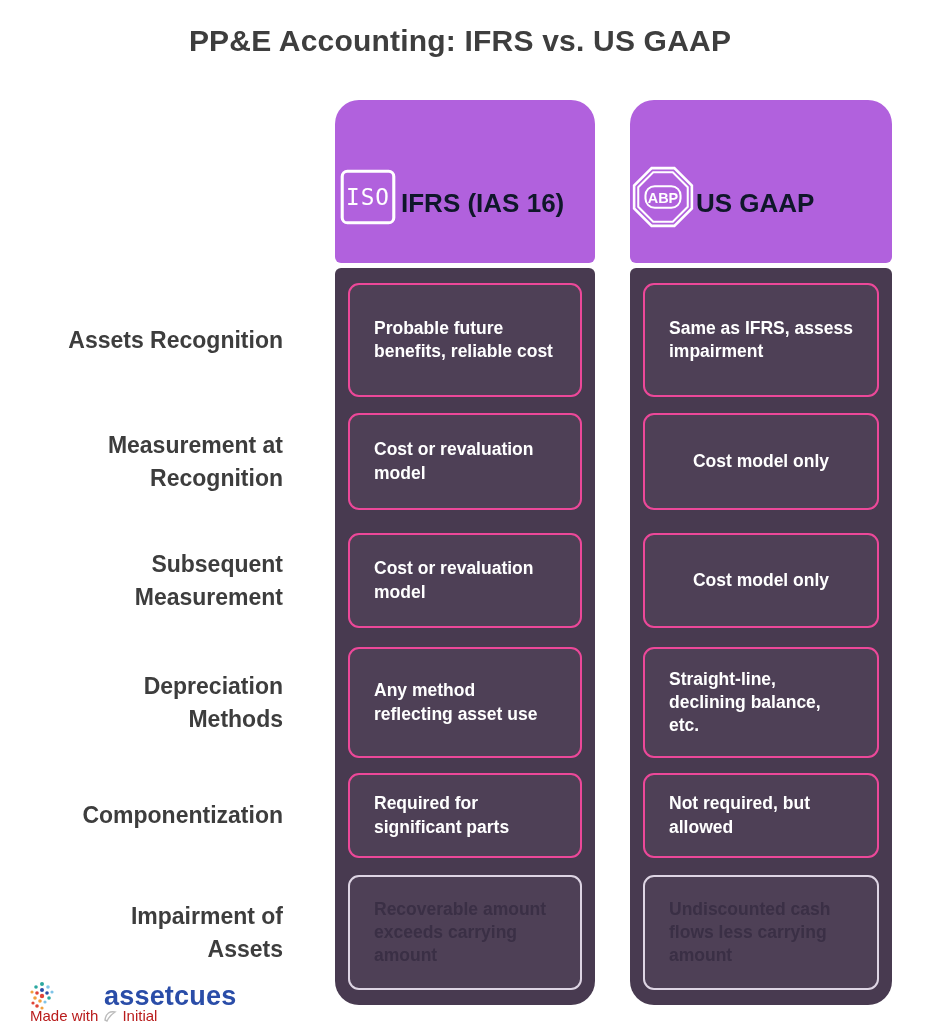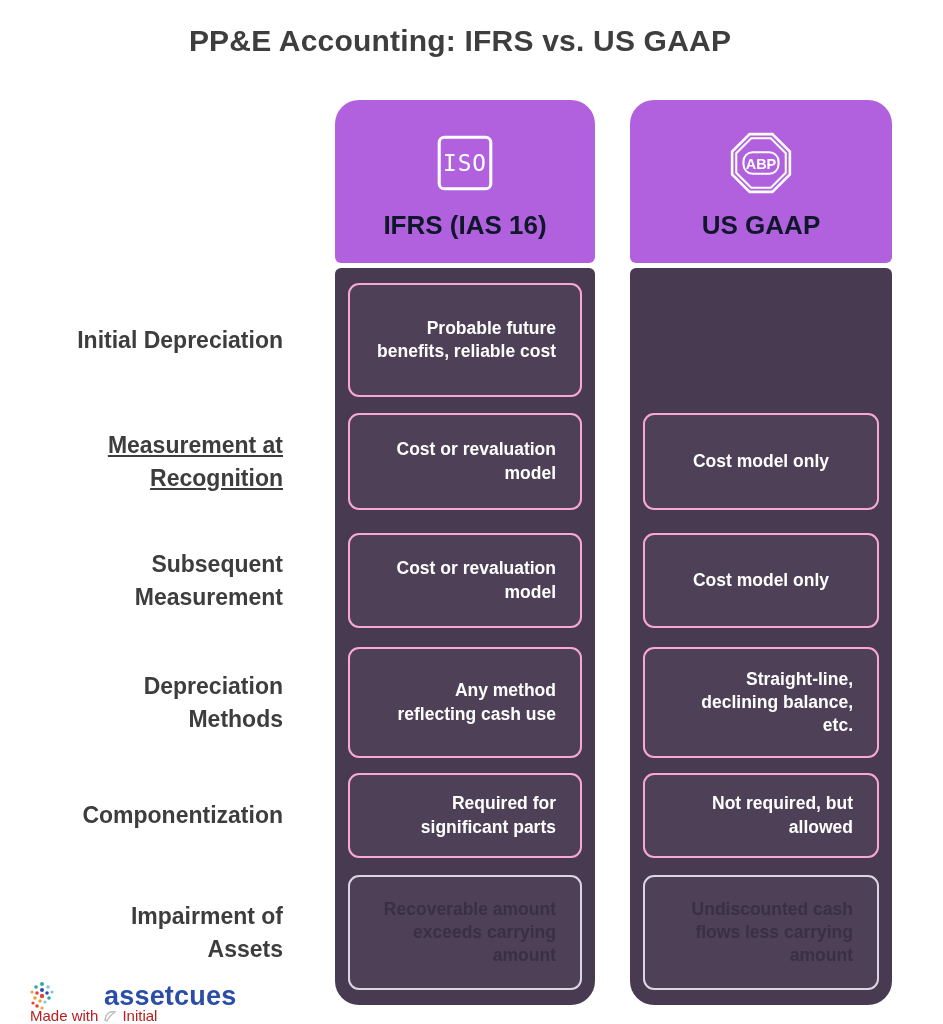--- a/index.html
+++ b/index.html
@@ -4,54 +4,54 @@
 <style>
   html,body{margin:0;padding:0;}
   body{font-family:"Liberation Sans", sans-serif; background:#ffffff;}
   .page{position:relative;width:943px;height:1024px;background:#ffffff;overflow:hidden;}
 
   .title{position:absolute;left:0;top:24px;width:920px;text-align:center;
     font-size:30px;font-weight:bold;color:#3e3e3e;letter-spacing:.2px;}
 
   
   .col-header{position:absolute;top:100px;height:163px;background:#b161dd;
-    border-radius:24px 24px 6px 6px;display:flex;flex-direction:column;
+    border-radius:24px 24px 6px 6px;display:flex;
     align-items:center;justify-content:flex-start;padding-top:30px;box-sizing:border-box;}
   .col-header.c1{left:335px;width:260px;}
   .col-header.c2{left:630px;width:262px;}
   .hdr-icon{width:66px;height:66px;}
   .hdr-label{margin-top:14px;color:#0f172a;font-size:26px;font-weight:bold;}
 
   
   .col-body{position:absolute;top:268px;height:737px;background:#483a50;
     border-radius:6px 6px 24px 24px;}
   .col-body.c1{left:335px;width:260px;}
   .col-body.c2{left:630px;width:262px;}
 
   .cell{position:absolute;left:13px;right:13px;background:#4e4056;
-    border:2px solid #f9a8d4;border-radius:11px;box-sizing:border-box;
-    display:flex;align-items:center;justify-content:center;text-align:right;
+    border:2px solid #ec4899;border-radius:11px;box-sizing:border-box;
+    display:flex;align-items:center;justify-content:center;text-align:left;
     color:#ffffff;font-size:17.5px;font-weight:bold;line-height:1.32;
     padding:6px 24px;}
   .cell.faded{color:#3a2f45;border-color:#ded5e4;}
 
   .r0{top:15px;height:114px;}
   .r1{top:145px;height:97px;}
   .r2{top:265px;height:95px;}
   .r3{top:379px;height:111px;}
   .r4{top:505px;height:85px;}
   .r5{top:607px;height:115px;}
 
   
   .row-label{position:absolute;left:0;width:283px;display:flex;align-items:center;
     justify-content:flex-end;color:#3d3d3d;font-size:23px;font-weight:bold;
     text-align:right;line-height:1.4;}
   .row-label span{display:inline-block;}
   .row-label.l0{top:283px;height:114px;}
-  .row-label.l1{top:413px;height:97px;text-decoration:underline;}
+  .row-label.l1{top:413px;height:97px;}
   .row-label.l2{top:533px;height:95px;}
   .row-label.l3{top:647px;height:111px;}  .row-label.l3 span{max-width:200px;}
   .row-label.l4{top:773px;height:85px;}
   .row-label.l5{top:875px;height:115px;} .row-label.l5 span{max-width:180px;}
   .row-label.l1 span,.row-label.l2 span{max-width:230px;}
 
   
   .brand{position:absolute;left:26px;top:980px;display:flex;align-items:center;gap:8px;}
   .brand-name{color:#2a4da8;font-size:27px;font-weight:bold;letter-spacing:.2px;margin-left:38px;}
   .made-with{position:absolute;left:30px;top:1007px;color:#b91c1c;font-size:15px;
@@ -79,35 +79,36 @@
       <rect x="15" y="21.5" width="34" height="21" rx="9" fill="none" stroke="#ffffff" stroke-width="2"></rect>
       <text x="32" y="37.5" text-anchor="middle" fill="#ffffff" font-family="Liberation Sans, sans-serif" font-weight="bold" font-size="14">ABP</text>
     </svg>
     <div class="hdr-label">US GAAP</div>
   </div>
 
   <div class="col-body c1">
     <div class="cell r0">Probable future benefits, reliable cost</div>
     <div class="cell r1">Cost or revaluation model</div>
     <div class="cell r2">Cost or revaluation model</div>
-    <div class="cell r3">Any method reflecting cash use</div>
+    <div class="cell r3">Any method reflecting asset use</div>
     <div class="cell r4">Required for significant parts</div>
     <div class="cell r5 faded">Recoverable amount exceeds carrying amount</div>
   </div>
 
   <div class="col-body c2">
+    <div class="cell r0">Same as IFRS, assess impairment</div>
     <div class="cell r1">Cost model only</div>
     <div class="cell r2">Cost model only</div>
     <div class="cell r3">Straight-line, declining balance, etc.</div>
     <div class="cell r4">Not required, but allowed</div>
     <div class="cell r5 faded">Undiscounted cash flows less carrying amount</div>
   </div>
 
   <div class="row-label l0">
-      <span>Initial Depreciation</span>
+      <span>Assets Recognition</span>
     </div>
   <div class="row-label l1">
       <span>Measurement at Recognition</span>
     </div>
   <div class="row-label l2">
       <span>Subsequent Measurement</span>
     </div>
   <div class="row-label l3">
       <span>Depreciation Methods</span>
     </div>

